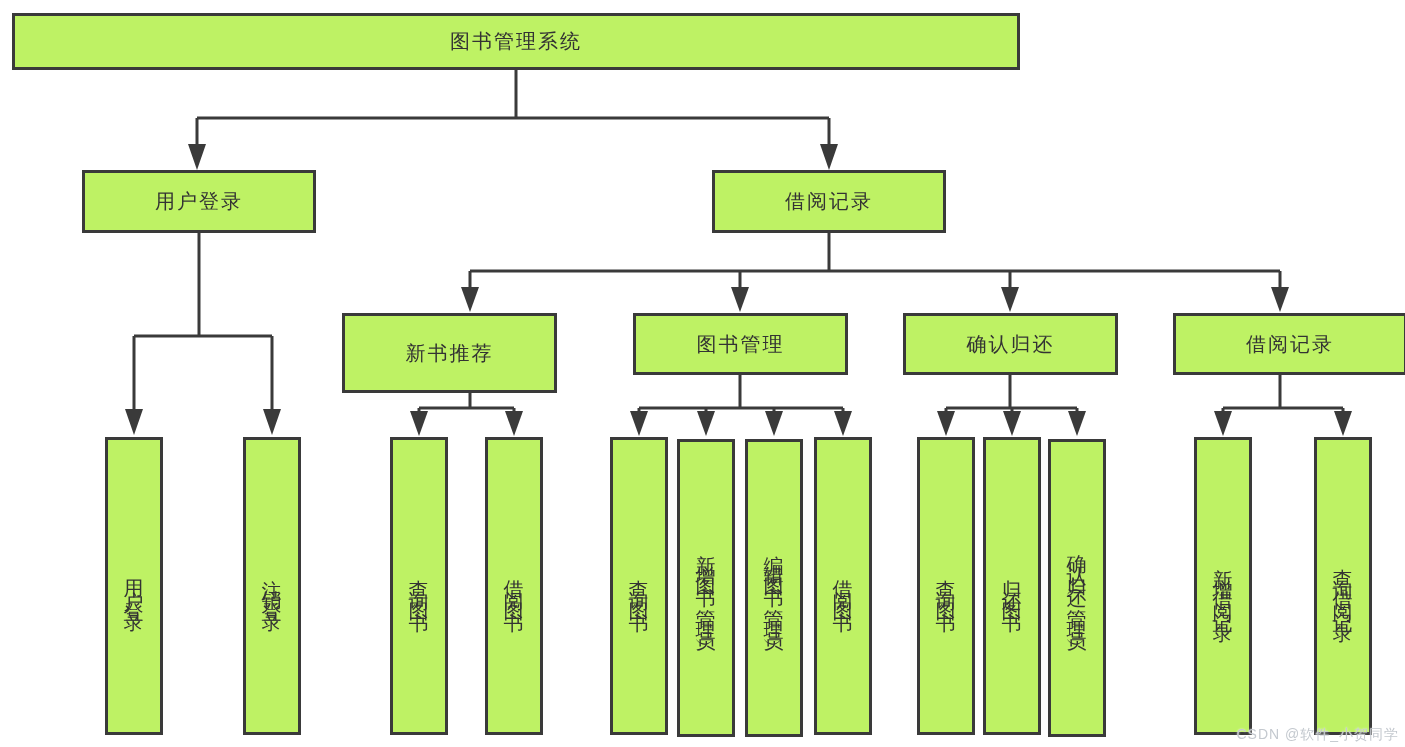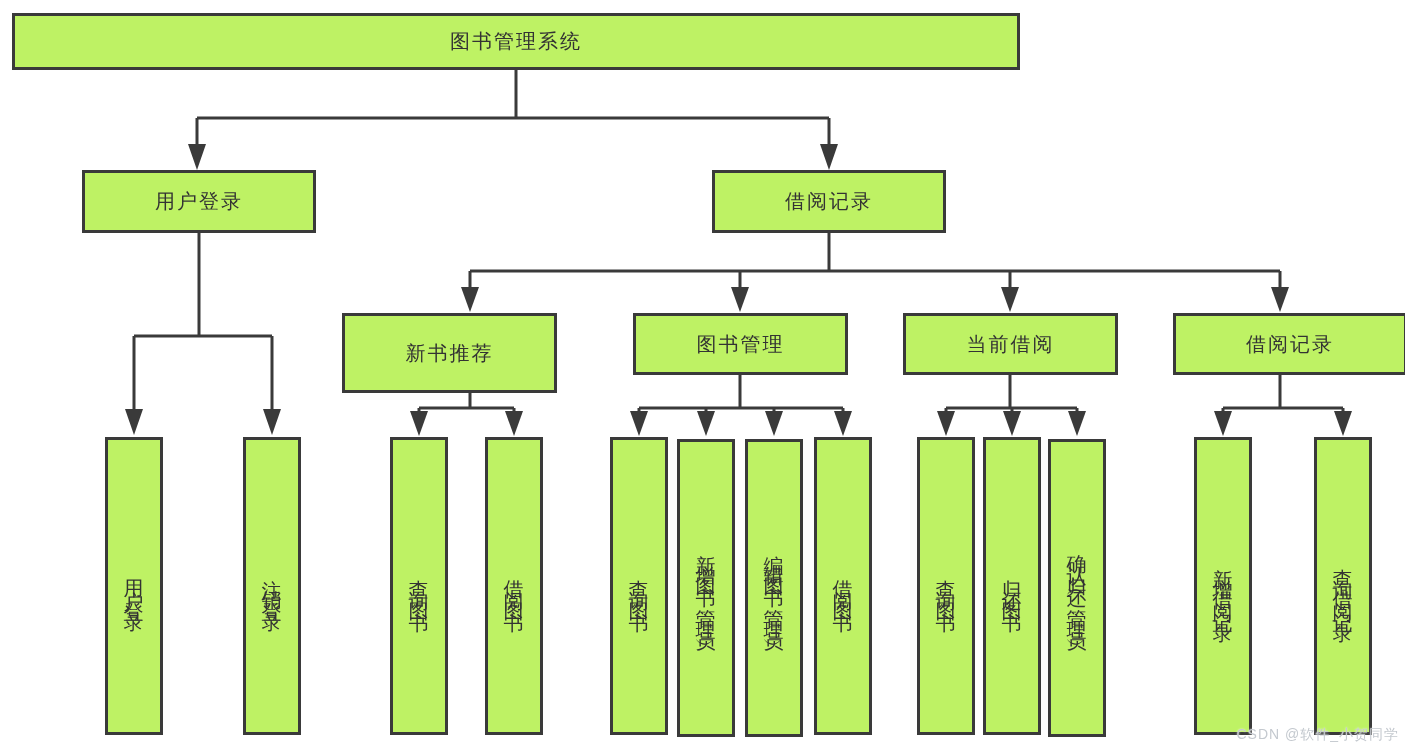--- a/index.html
+++ b/index.html
@@ -110,21 +110,21 @@
     <span>借阅记录</span>
   </div>
 
   <div class="box h" style="left:342px; top:313px; width:215px; height:80px">
     <span>新书推荐</span>
   </div>
   <div class="box h" style="left:633px; top:313px; width:215px; height:62px">
     <span>图书管理</span>
   </div>
   <div class="box h" style="left:903px; top:313px; width:215px; height:62px">
-    <span>当前借阅</span>
+    <span>确认归还</span>
   </div>
   <div class="box h" style="left:1173px; top:313px; width:234px; height:62px">
     <span>借阅记录</span>
   </div>
 
   <div class="box v" style="left:105px; top:437px; width:58px; height:298px">
     <span>用户登录</span>
   </div>
   <div class="box v" style="left:243px; top:437px; width:58px; height:298px">
     <span>注销登录</span>

